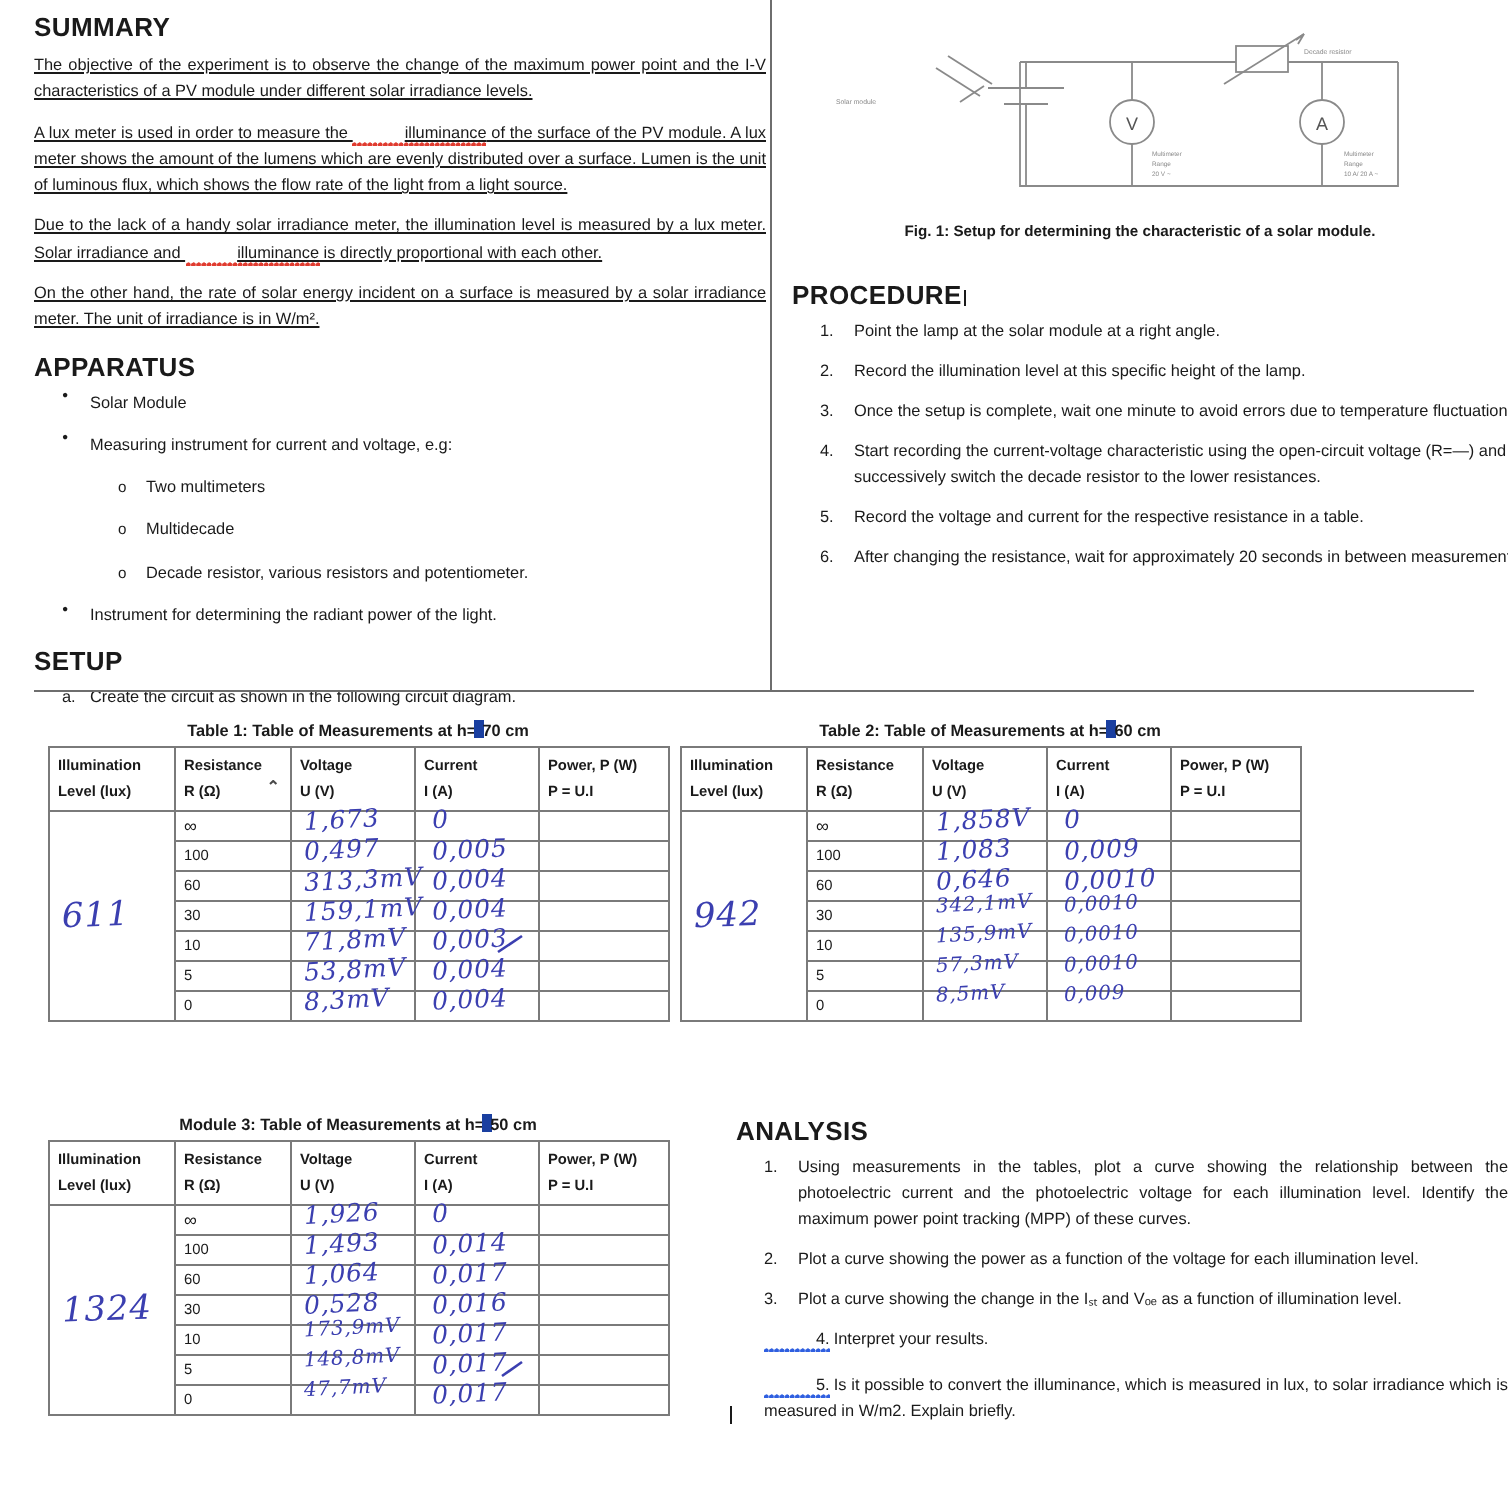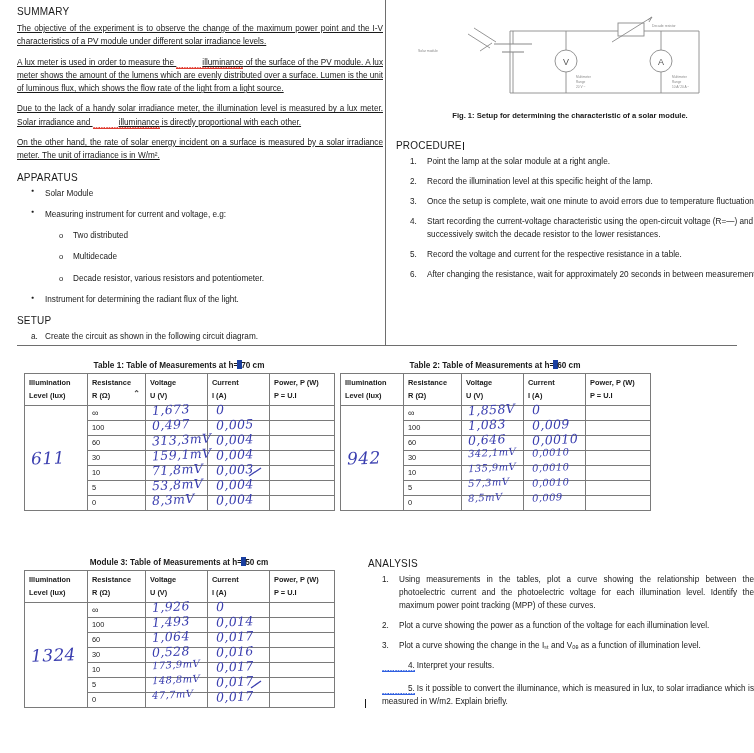--- a/index.html
+++ b/index.html
@@ -10,22 +10,22 @@
     background: #ffffff;
     font-family: "Liberation Sans", sans-serif;
     color: #1a1a1a;
     position: relative;
     overflow: hidden;
   }
   .page { position: relative; width: 754px; height: 753px; }
 
   
   .sec-head {
-    font-size: 10px;
-    font-weight: normal;
+    font-size: 13px;
+    font-weight: bold;
     letter-spacing: .2px;
     margin: 0 0 5px 0;
   }
   .para {
     font-size: 8.2px;
     line-height: 1.62;
     text-align: justify;
     margin: 0 0 7px 0;
     text-decoration: underline;
   }
@@ -218,24 +218,24 @@
 
     <p class="para"><span>Due to the lack of a handy solar irradiance meter, the illumination level is measured by a lux meter. Solar irradiance and </span><span class="sq-under">illuminance</span><span> is directly proportional with each other.</span></p>
 
     <p class="para">On the other hand, the rate of solar energy incident on a surface is measured by a solar irradiance meter. The unit of irradiance is in W/m².</p>
 
     <div class="sec-head" style="margin-top:9px">APPARATUS</div>
 
     <ul class="bullets">
       <li class="b1">Solar Module</li>
       <li class="b1">Measuring instrument for current and voltage, e.g:</li>
-      <li class="b2">Two distributed</li>
+      <li class="b2">Two multimeters</li>
       <li class="b2">Multidecade</li>
       <li class="b2">Decade resistor, various resistors and potentiometer.</li>
-      <li class="b1">Instrument for determining the radiant flux of the light.</li>
+      <li class="b1">Instrument for determining the radiant power of the light.</li>
     </ul>
 
     <div class="sec-head" style="margin-top:2px">SETUP</div>
     <div class="setup-item"><span class="mk">a.</span><span>Create the circuit as shown in the following circuit diagram.</span></div>
   </div>
 
   <div class="col-right">
 
     <div class="fig-box">
       <svg width="348" height="100" viewBox="0 0 348 100">

